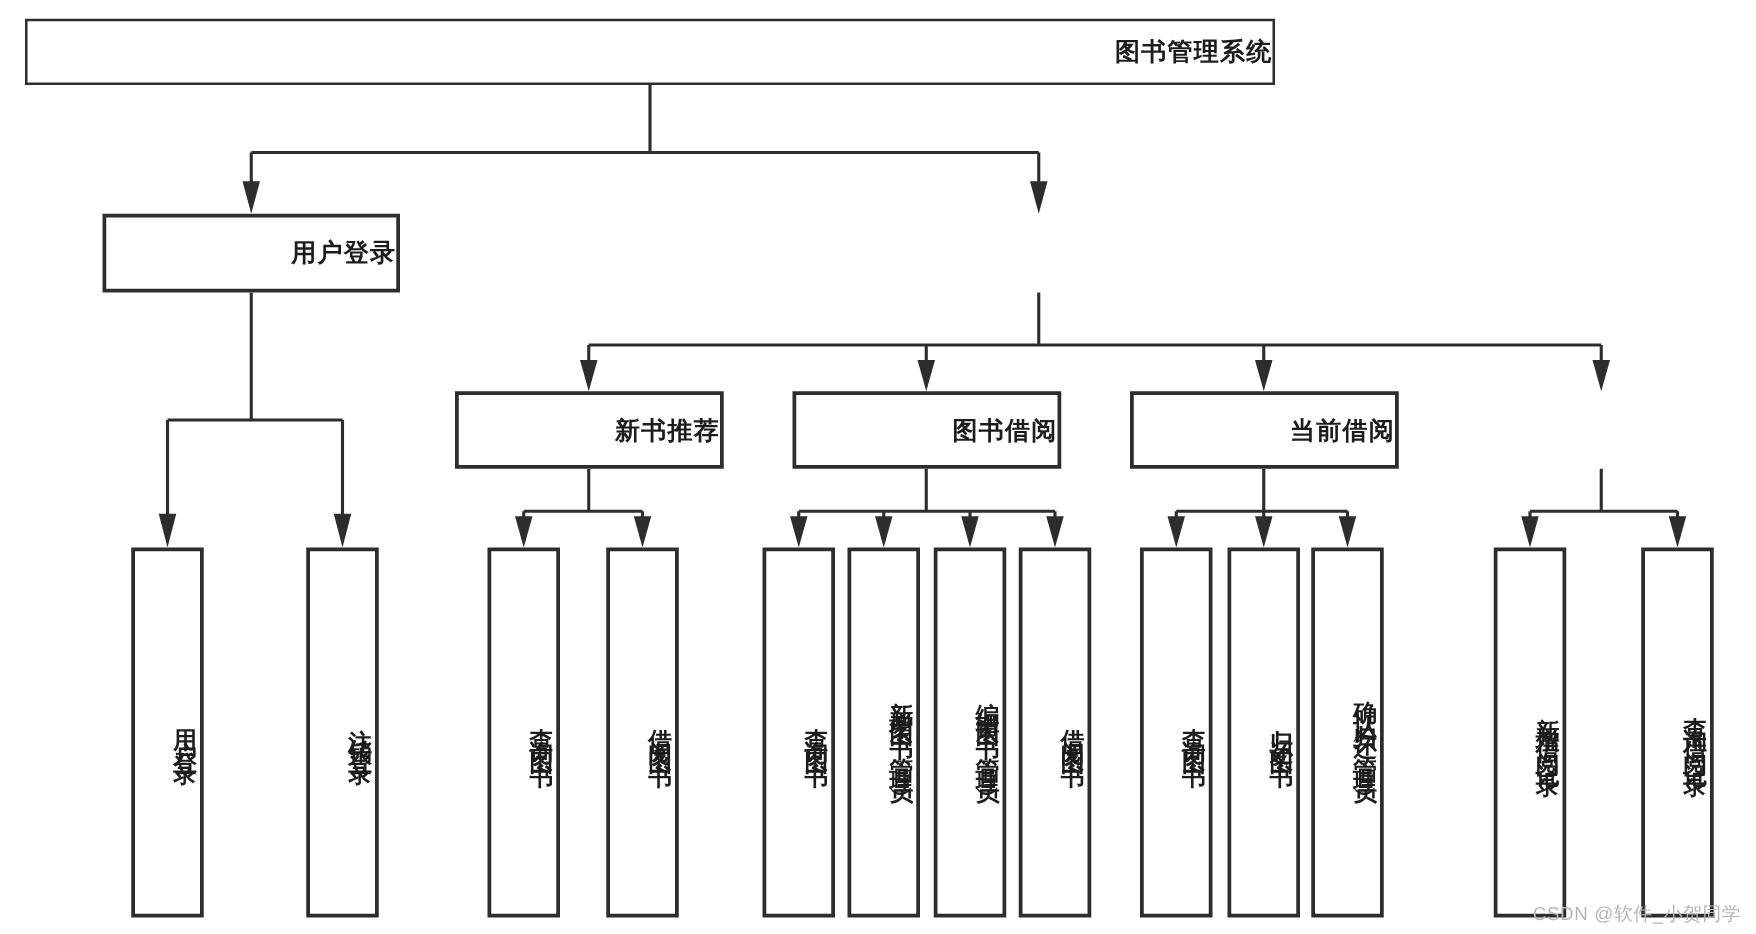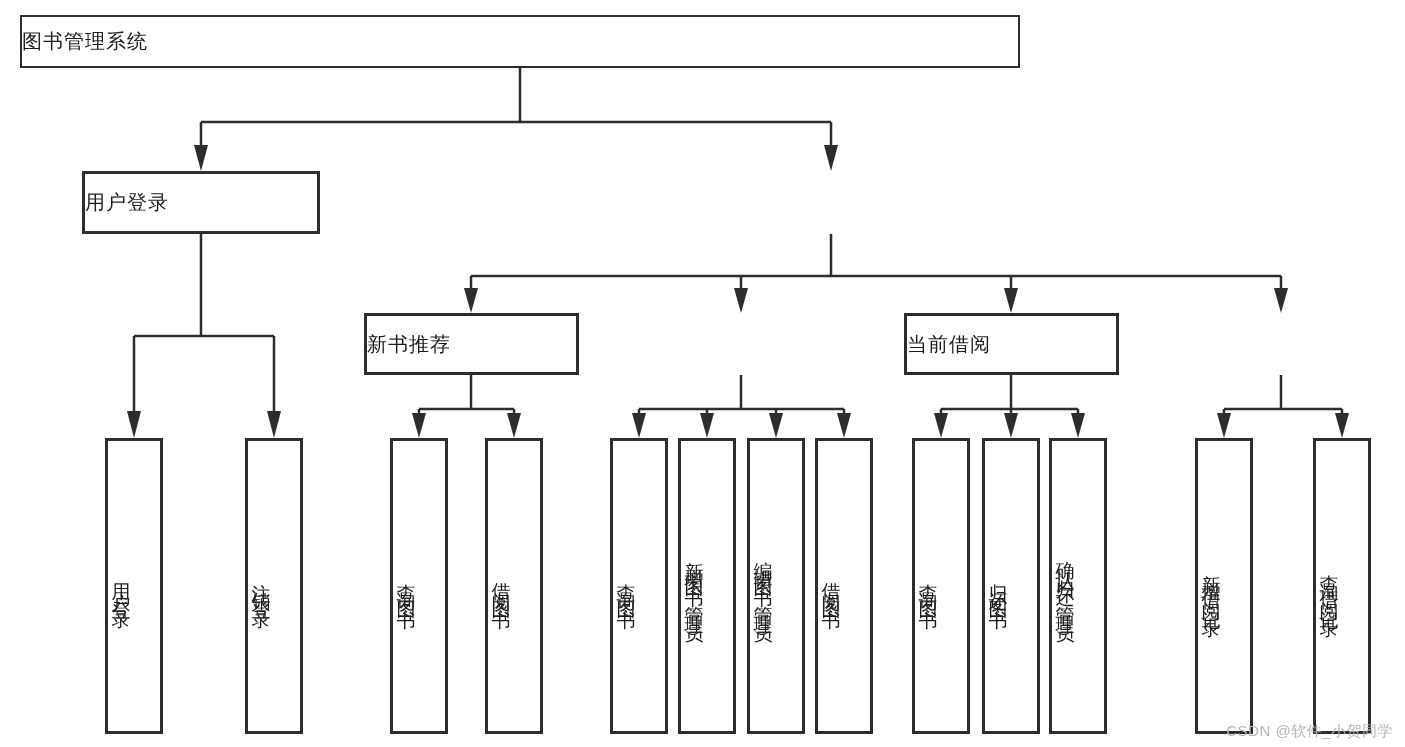--- a/index.html
+++ b/index.html
@@ -21,23 +21,24 @@
     top: 0;
     z-index: 1;
   }
   .node {
     position: absolute;
     box-sizing: border-box;
     background: #ffffff;
     border: 3px solid #2d2d2d;
     display: flex;
     align-items: center;
-    justify-content: flex-start;
+    justify-content: flex-end;
     color: #1c1c1c;
     z-index: 2;
+    font-weight: bold;
   }
   .node.root { border-width: 2px; }
   .node span {
     font-size: 20px;
     letter-spacing: 1px;
     white-space: nowrap;
   }
   .node.leaf span {
     writing-mode: vertical-rl;
     text-orientation: mixed;
@@ -142,20 +143,23 @@
     <span>图书管理系统</span>
   </div>
 
   <div class="node" style="left:82px; top:171px; width:238px; height:63px">
     <span>用户登录</span>
   </div>
 
   <div class="node" style="left:364px; top:313px; width:215px; height:62px">
     <span>新书推荐</span>
   </div>
+  <div class="node" style="left:634px; top:313px; width:215px; height:62px">
+    <span>图书借阅</span>
+  </div>
   <div class="node" style="left:904px; top:313px; width:215px; height:62px">
     <span>当前借阅</span>
   </div>
 
   <div class="node leaf" style="left:105px; top:438px; width:58px; height:296px">
     <span>用户登录</span>
   </div>
   <div class="node leaf" style="left:245px; top:438px; width:58px; height:296px">
     <span>注销登录</span>
   </div>

